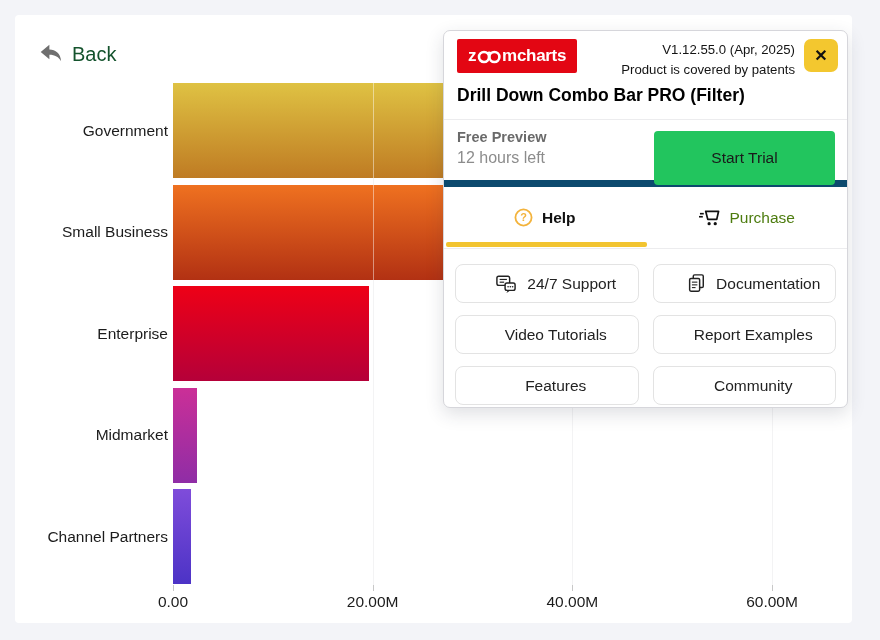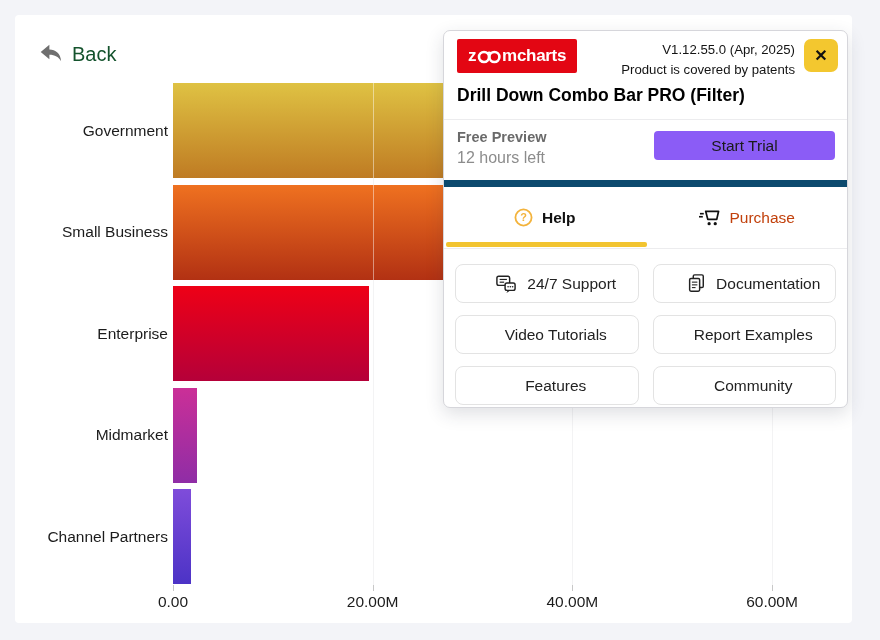--- a/index.html
+++ b/index.html
@@ -29,24 +29,24 @@
   .pp-logo{position:absolute;left:13px;top:8px;width:120px;height:34px;background:#e30613;border-radius:2px;
            display:flex;align-items:center;justify-content:center;color:#fff;font-weight:bold;font-size:17px;letter-spacing:-0.3px;}
   .pp-logo .glasses{margin:0 1px;display:block;}
   .pp-version{position:absolute;right:52px;top:9px;text-align:right;font-size:13.2px;line-height:19.5px;color:#141414;}
   .pp-close{position:absolute;right:9px;top:8px;width:34px;height:33px;background:#f3c72f;border:none;border-radius:7px;
             font-size:16px;font-weight:bold;color:#111;display:flex;align-items:center;justify-content:center;cursor:pointer;}
   .pp-title{position:absolute;left:13px;top:54px;font-size:17.5px;font-weight:bold;color:#000;}
   .pp-preview{position:relative;height:60px;border-bottom:7px solid #0c4a6e;}
   .pp-prev-title{position:absolute;left:13px;top:9px;font-size:14.5px;font-weight:bold;color:#6a6a6a;}
   .pp-prev-sub{position:absolute;left:13px;top:29px;font-size:16px;color:#8c8c8c;}
-  .pp-trial{position:absolute;right:12px;top:11px;width:181px;height:29px;background:#8b5cf6;border:none;border-radius:4px;
+  .pp-trial{position:absolute;right:12px;top:11px;width:181px;height:54px;background:#22c55e;border:none;border-radius:4px;
             font-size:15.5px;color:#1a1a1a;font-family:inherit;cursor:pointer;}
   .pp-tabs{position:relative;height:61px;border-bottom:1px solid #ececee;display:flex;}
-  .pp-tab{flex:1;display:flex;align-items:center;justify-content:center;gap:9px;font-size:15.5px;color:#c2410c;cursor:pointer;}
+  .pp-tab{flex:1;display:flex;align-items:center;justify-content:center;gap:9px;font-size:15.5px;color:#4d7c0f;cursor:pointer;}
   .pp-tab.active{font-weight:bold;color:#111;}
   .pp-tab-underline{position:absolute;left:2px;bottom:1px;width:201px;height:5px;background:#f2c430;border-radius:2px;}
   .pp-grid{display:grid;grid-template-columns:1fr 1fr;column-gap:14px;row-gap:12px;padding:15px 11px 11px 11px;}
   .pp-btn{height:39px;background:#fff;border:1px solid #e3e3e3;border-radius:8px;font-size:15.5px;color:#222;
           font-family:inherit;display:flex;align-items:center;justify-content:center;gap:10px;cursor:pointer;padding-left:24px;}
   svg{display:block;}
 </style>
 </head>
 <body>
 

